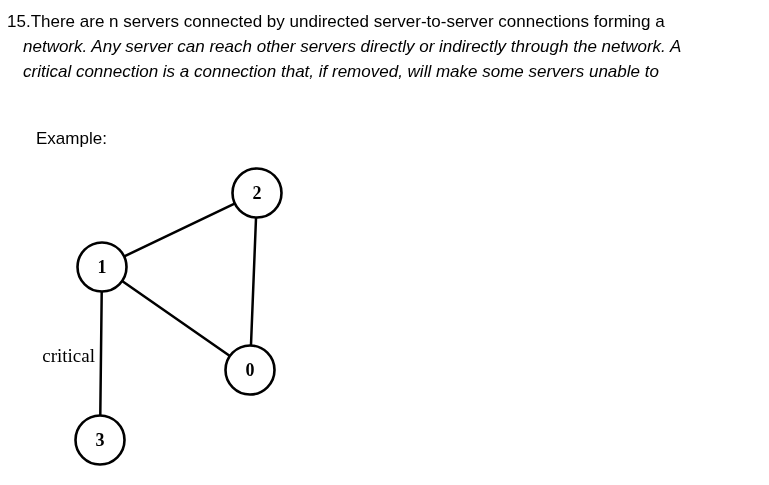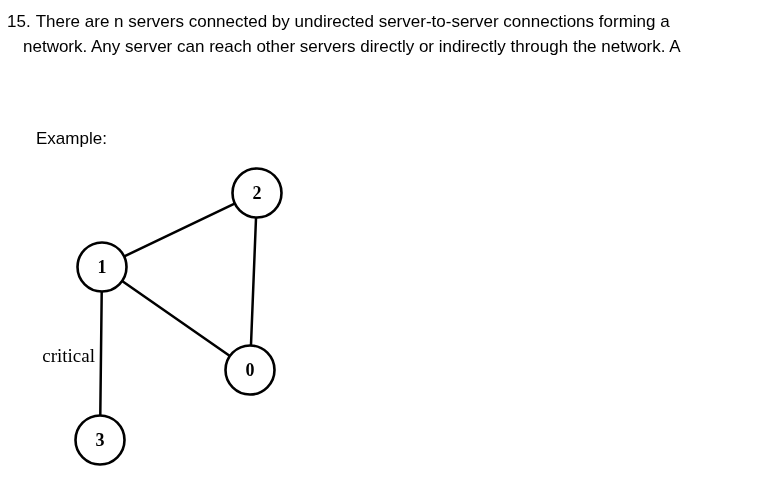--- a/index.html
+++ b/index.html
@@ -12,22 +12,22 @@
   body { position: relative; overflow: hidden; }
 
   .problem {
     position: absolute;
     left: 7px; top: 9px;
     width: 756px;
     font-size: 17px;
     line-height: 25.1px;
     white-space: nowrap;
   }
-  .pline.cont { margin-left: 16px; }
-  .pnum { margin-right: 5px; }
+  .pline.cont { margin-left: 16px; font-style: italic; }
+  .pnum { }
 
   .example {
     position: absolute;
     left: 36px; top: 126px;
     font-size: 17px;
     line-height: 25px;
   }
 
   svg.graph {
     position: absolute;
@@ -57,20 +57,21 @@
   }
 </style>
 </head>
 <body>
 
 <div class="page">
 
   <div class="problem">
     <div class="pline first"><span class="pnum">15.</span><span>There are n servers connected by undirected server-to-server connections forming a</span></div>
     <div class="pline cont">network. Any server can reach other servers directly or indirectly through the network. A</div>
+    <div class="pline cont">critical connection is a connection that, if removed, will make some servers unable to</div>
   </div>
 
   <div class="example">Example:</div>
 
   <svg id="graph-svg" class="graph" viewBox="0 0 769 485">
       <line x1="102" y1="267" x2="257" y2="193" class="edge"></line>
       <line x1="257" y1="193" x2="250" y2="370" class="edge"></line>
       <line x1="102" y1="267" x2="250" y2="370" class="edge"></line>
       <line x1="102" y1="267" x2="100" y2="440" class="edge"></line>
       <circle cx="257" cy="193" r="24.5" class="node"></circle>

